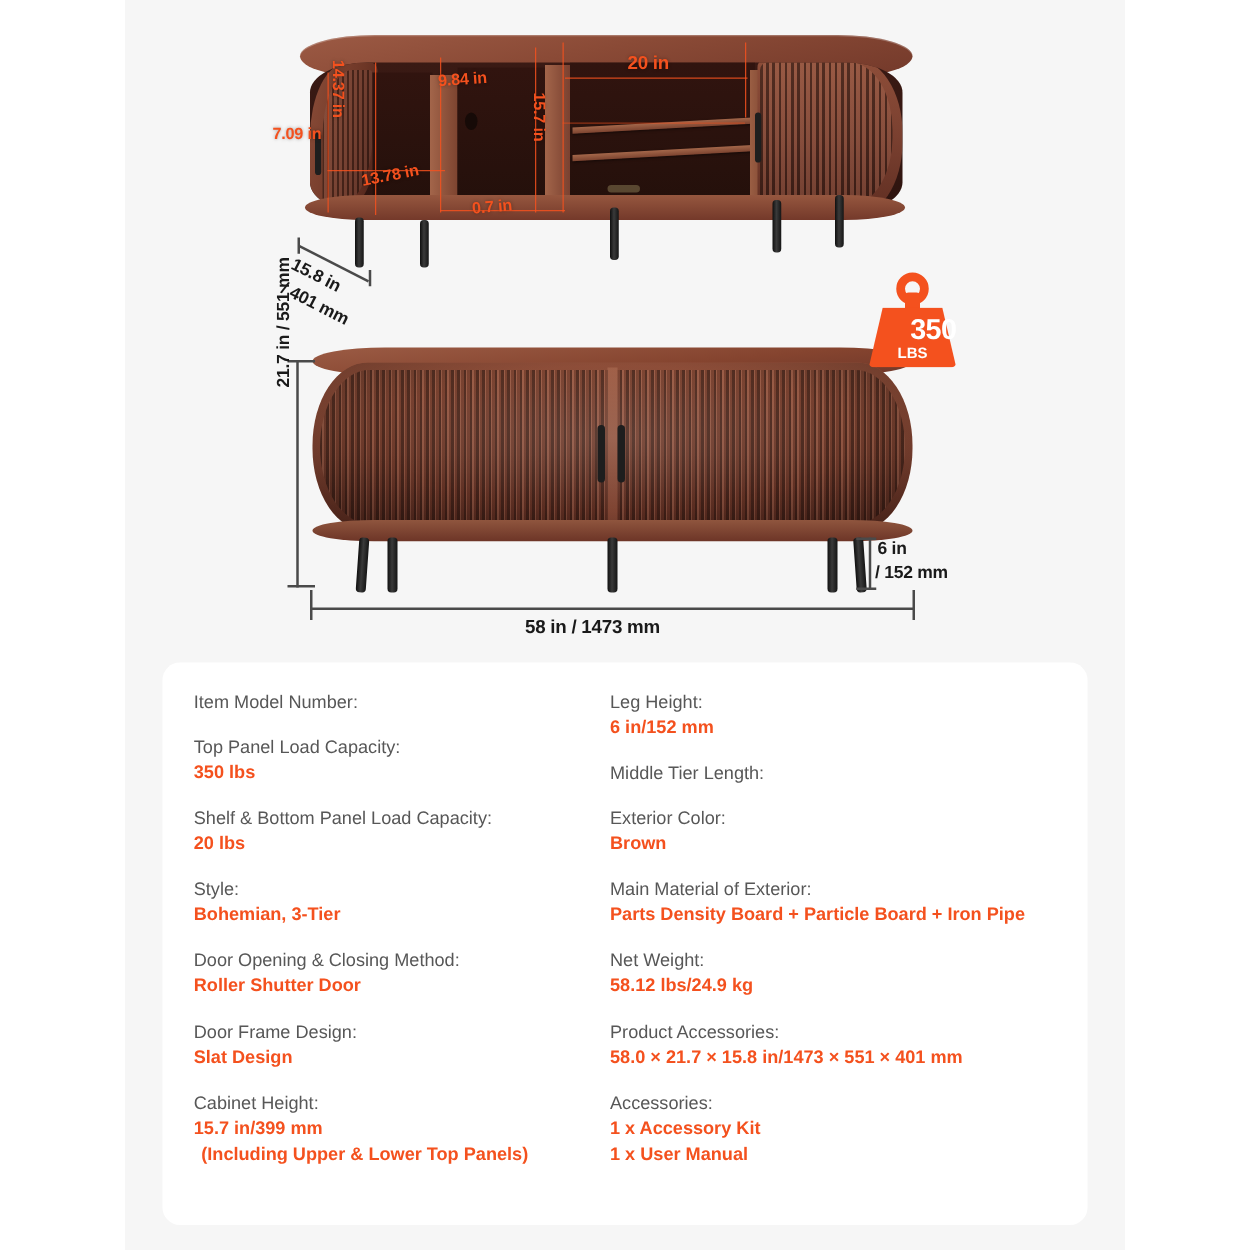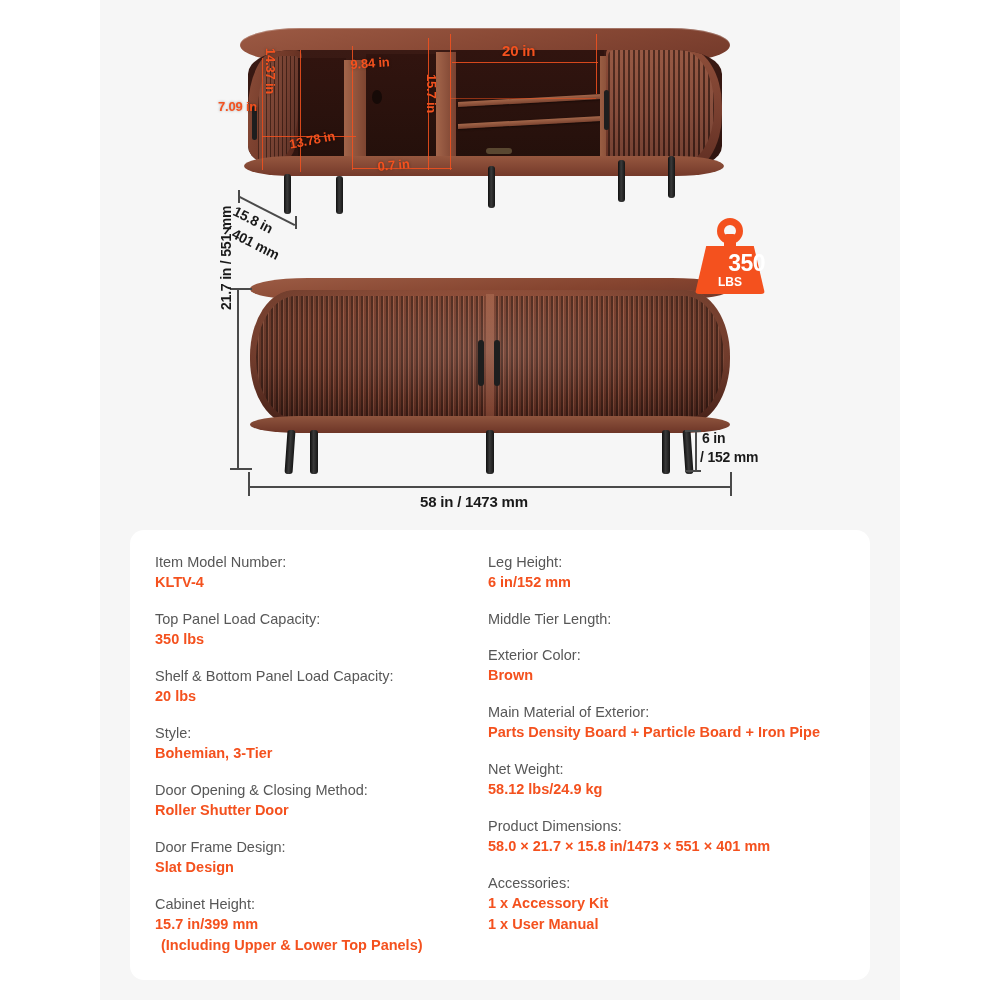--- a/index.html
+++ b/index.html
@@ -442,21 +442,20 @@
       <div class="wunit">LBS</div>
     </div>
   </div>
 
   <div id="spec-card">
     <div class="spec-cols">
       <div class="spec-col left">
 
         <div class="spec-item">
           <div class="spec-label">Item Model Number:</div>
-          <div class="spec-value">KLTV-4</div>
         </div>
 
         <div class="spec-item">
           <div class="spec-label">Top Panel Load Capacity:</div>
           <div class="spec-value">350 lbs</div>
         </div>
 
         <div class="spec-item">
           <div class="spec-label">Shelf &amp; Bottom Panel Load Capacity:</div>
           <div class="spec-value">20 lbs</div>
@@ -505,21 +504,21 @@
           <div class="spec-label">Main Material of Exterior:</div>
           <div class="spec-value">Parts Density Board + Particle Board + Iron Pipe</div>
         </div>
 
         <div class="spec-item">
           <div class="spec-label">Net Weight:</div>
           <div class="spec-value">58.12 lbs/24.9 kg</div>
         </div>
 
         <div class="spec-item">
-          <div class="spec-label">Product Dimensions:</div>
+          <div class="spec-label">Product Accessories:</div>
           <div class="spec-value">58.0 × 21.7 × 15.8 in/1473 × 551 × 401 mm</div>
         </div>
 
         <div class="spec-item">
           <div class="spec-label">Accessories:</div>
           <div class="spec-value">1 x Accessory Kit</div>
           <div class="spec-value">1 x User Manual</div>
         </div>
 
       </div>

